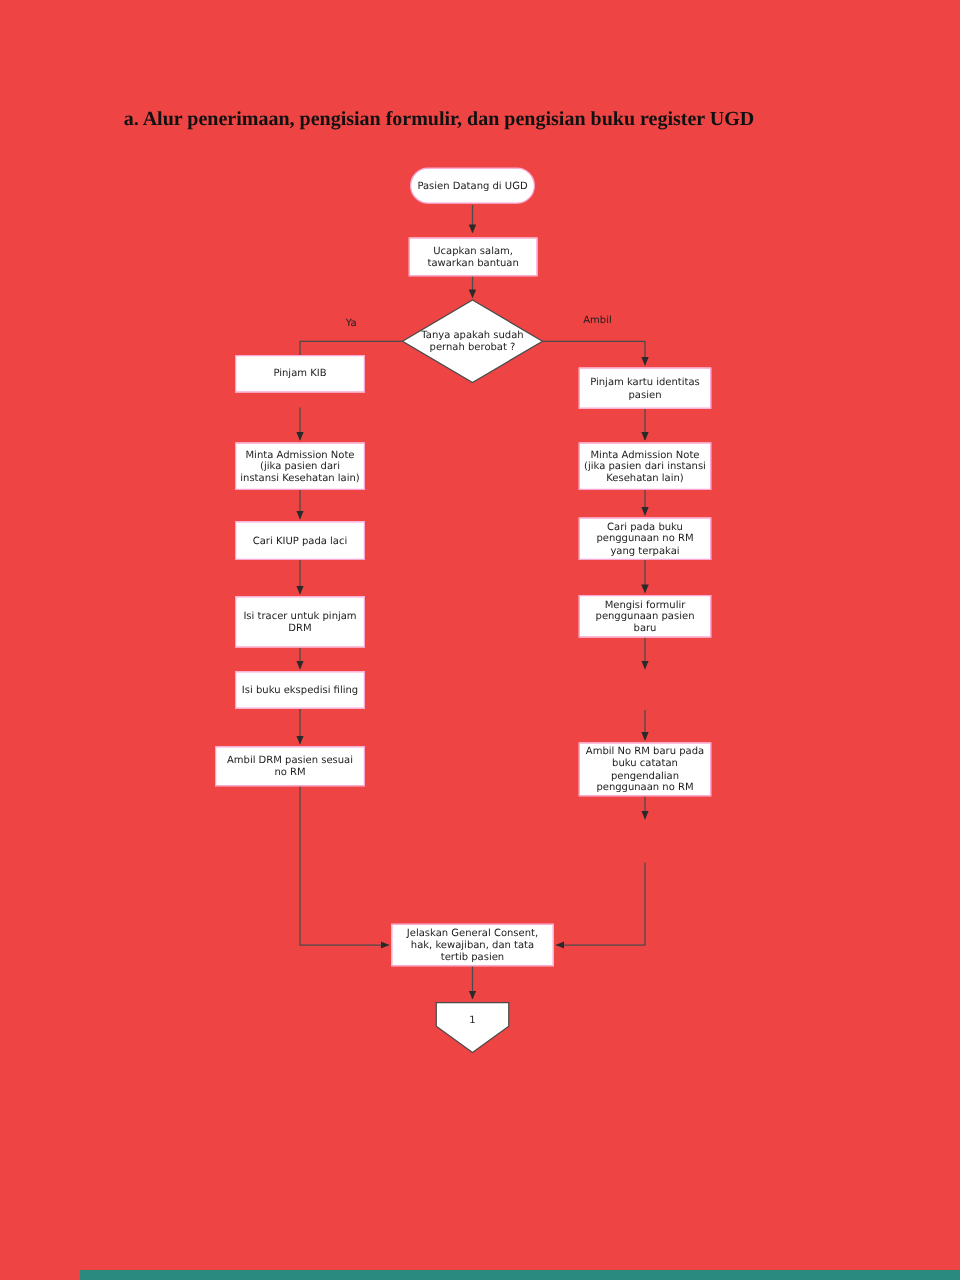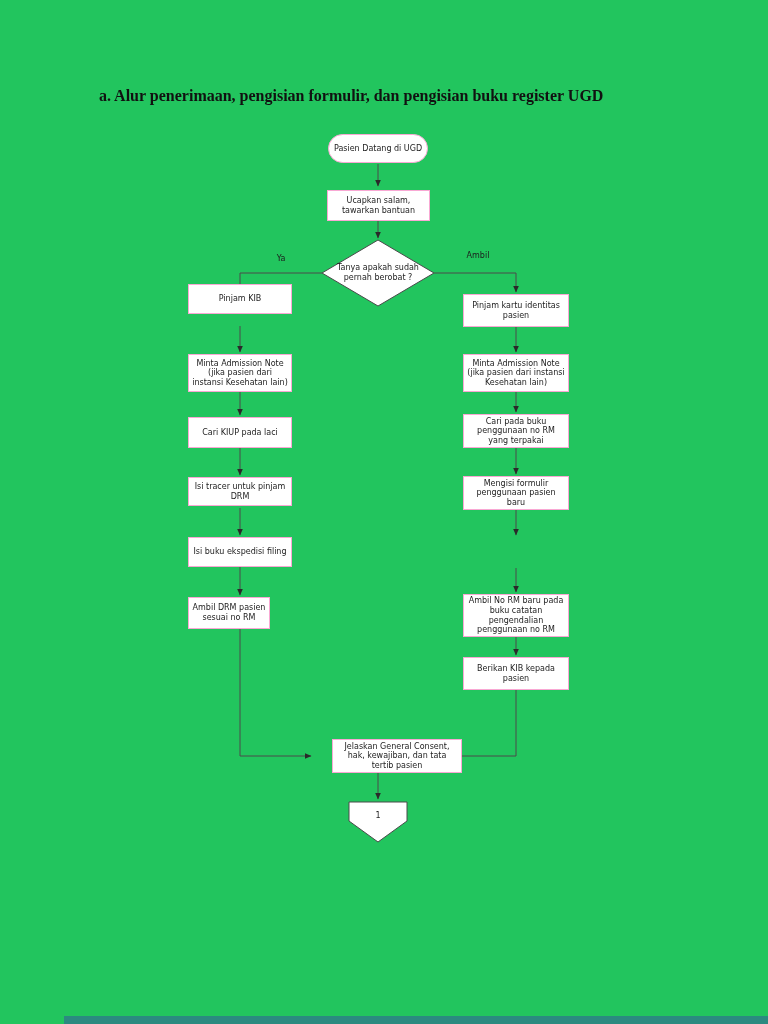--- a/index.html
+++ b/index.html
@@ -1,17 +1,17 @@
 <!DOCTYPE html>
 <html><head>
 <meta charset="utf-8">
 <style>
   html,body { margin:0; padding:0; background:#ffffff; }
   .page {
-    position:relative; width:768px; height:1024px; background:#22c55e;
+    position:relative; width:768px; height:1024px; background:#ef4444;
     font-family:"DejaVu Sans", sans-serif; overflow:hidden;
   }
   .doc-title {
     position:absolute; left:99px; top:87px; width:560px;
     font-family:"Liberation Serif", serif; font-weight:bold;
     font-size:16px; color:#111;
   }
   .wires { position:absolute; left:0; top:0; }
   .node {
     position:absolute; box-sizing:border-box;
@@ -71,28 +71,27 @@
   <div class="node" style="left:327px;top:190px;width:103px;height:31px">Ucapkan salam, tawarkan bantuan</div>
 
   <div class="node plain" style="left:328px;top:251px;width:100px;height:44px">Tanya apakah sudah pernah berobat ?</div>
 
   <div class="branch-label" style="left:266px;top:254px;width:30px">Ya</div>
   <div class="branch-label" style="left:456px;top:251px;width:44px">Ambil</div>
 
   <div class="node" style="left:188px;top:284px;width:104px;height:30px">Pinjam KIB</div>
   <div class="node" style="left:188px;top:354px;width:104px;height:38px">Minta Admission Note (jika pasien dari instansi Kesehatan lain)</div>
   <div class="node" style="left:188px;top:417px;width:104px;height:31px">Cari KIUP pada laci</div>
-  <div class="node" style="left:188px;top:477px;width:104px;height:29px">Isi tracer untuk pinjam DRM</div>
+  <div class="node" style="left:188px;top:477px;width:104px;height:41px">Isi tracer untuk pinjam DRM</div>
   <div class="node" style="left:188px;top:537px;width:104px;height:30px">Isi buku ekspedisi filing</div>
-  <div class="node" style="left:188px;top:597px;width:82px;height:32px">Ambil DRM pasien sesuai no RM</div>
+  <div class="node" style="left:172px;top:597px;width:120px;height:32px">Ambil DRM pasien sesuai no RM</div>
 
   <div class="node" style="left:463px;top:294px;width:106px;height:33px">Pinjam kartu identitas pasien</div>
   <div class="node" style="left:463px;top:354px;width:106px;height:38px">Minta Admission Note (jika pasien dari instansi Kesehatan lain)</div>
   <div class="node" style="left:463px;top:414px;width:106px;height:34px">Cari pada buku penggunaan no RM yang terpakai</div>
   <div class="node" style="left:463px;top:476px;width:106px;height:34px">Mengisi formulir penggunaan pasien baru</div>
   <div class="node" style="left:463px;top:594px;width:106px;height:43px">Ambil No RM baru pada buku catatan pengendalian penggunaan no RM</div>
-  <div class="node" style="left:463px;top:657px;width:106px;height:33px">Berikan KIB kepada pasien</div>
 
-  <div class="node" style="left:332px;top:739px;width:130px;height:34px">Jelaskan General Consent, hak, kewajiban, dan tata tertib pasien</div>
+  <div class="node" style="left:313px;top:739px;width:130px;height:34px">Jelaskan General Consent, hak, kewajiban, dan tata tertib pasien</div>
   <div class="node plain" style="left:349px;top:805px;width:58px;height:22px">1</div>
 
   <div class="bottom-strip"></div>
 </div>
 
 </body></html>

